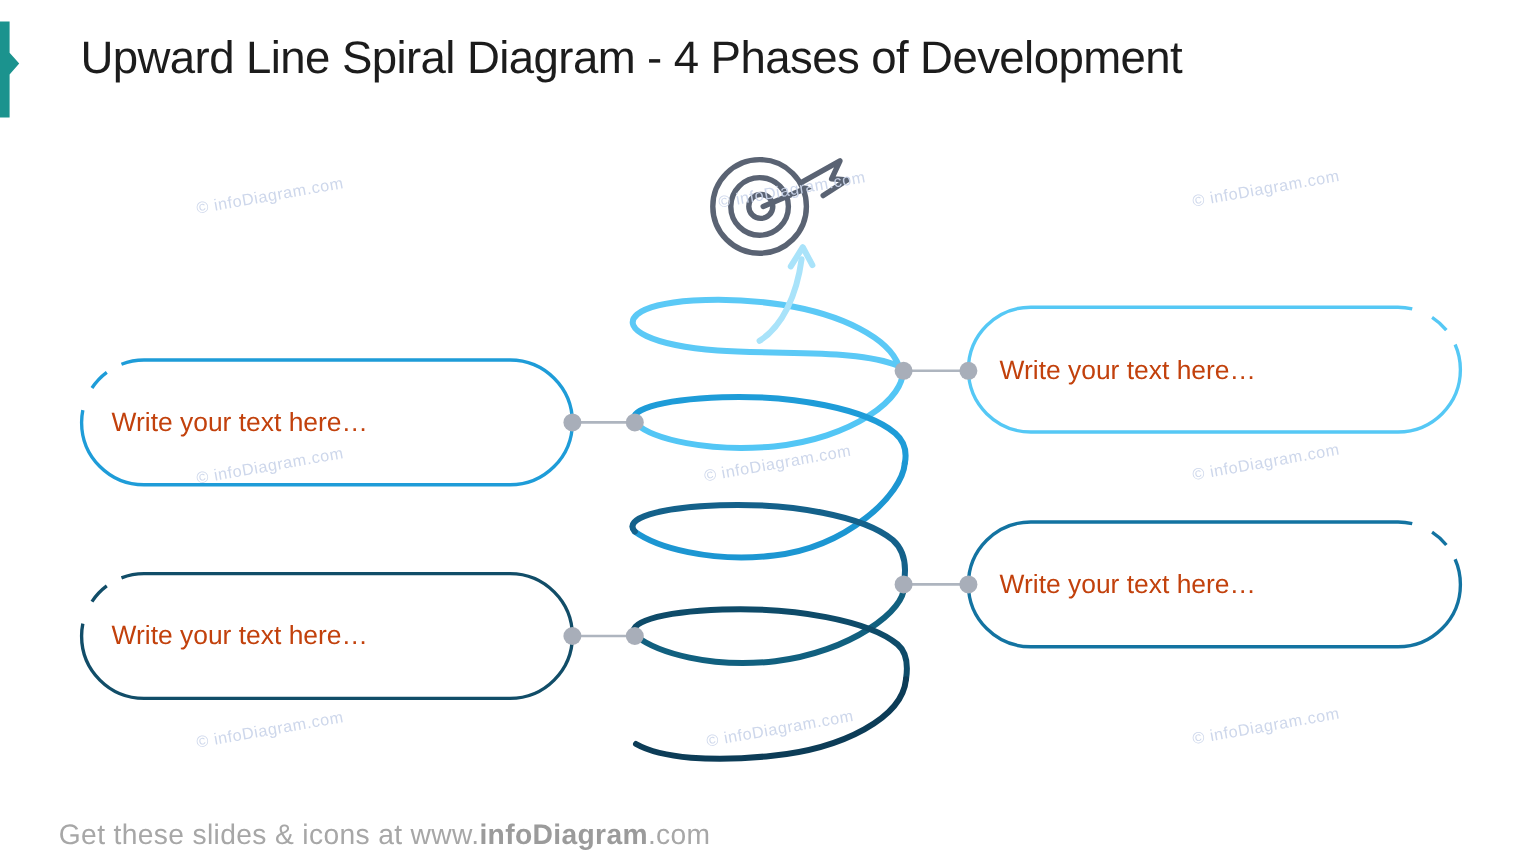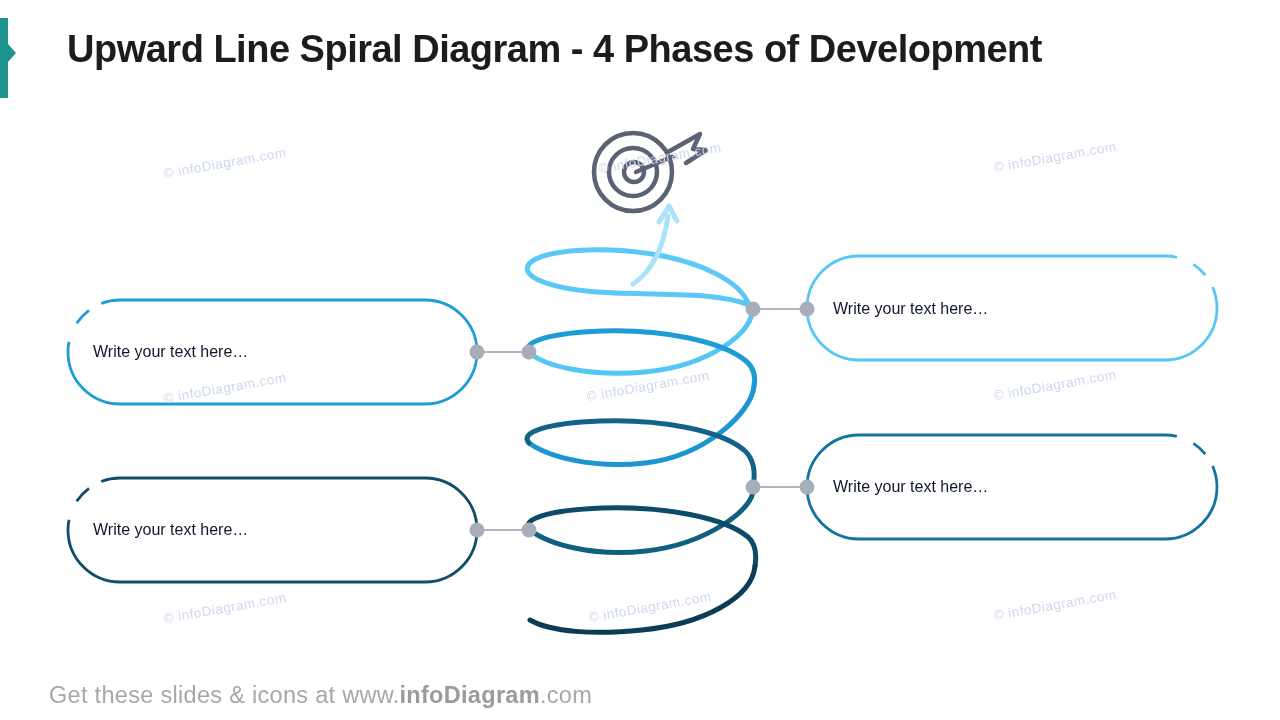--- a/index.html
+++ b/index.html
@@ -3,26 +3,26 @@
 <meta charset="utf-8">
 <style>
   html,body{margin:0;padding:0;background:#ffffff;}
   .slide{
     position:relative;width:1280px;height:720px;background:#ffffff;overflow:hidden;
     font-family:"Liberation Sans", sans-serif;
   }
   .graphics{position:absolute;left:0;top:0;width:1280px;height:720px;}
   .slide-title{
     position:absolute;left:67px;top:28px;width:1150px;
-    font-size:38px;font-weight:700;color:#1c1c1c;letter-spacing:-0.5px;
+    font-size:38px;font-weight:400;color:#1c1c1c;letter-spacing:-0.5px;
     white-space:nowrap;
   }
   .box-label{
     position:absolute;height:28px;line-height:28px;
-    font-size:16px;color:#0f172a;white-space:nowrap;
+    font-size:22px;color:#c2410c;white-space:nowrap;
   }
   .bl-1{left:93px;top:338px;}
   .bl-2{left:833px;top:295px;}
   .bl-3{left:93px;top:516px;}
   .bl-4{left:833px;top:473px;}
   .watermark{
     position:absolute;color:#cbd5ea;font-size:13.5px;letter-spacing:0.5px;
     transform:translate(-50%,-50%) rotate(-10deg);white-space:nowrap;opacity:0.95;
     pointer-events:none;
   }

